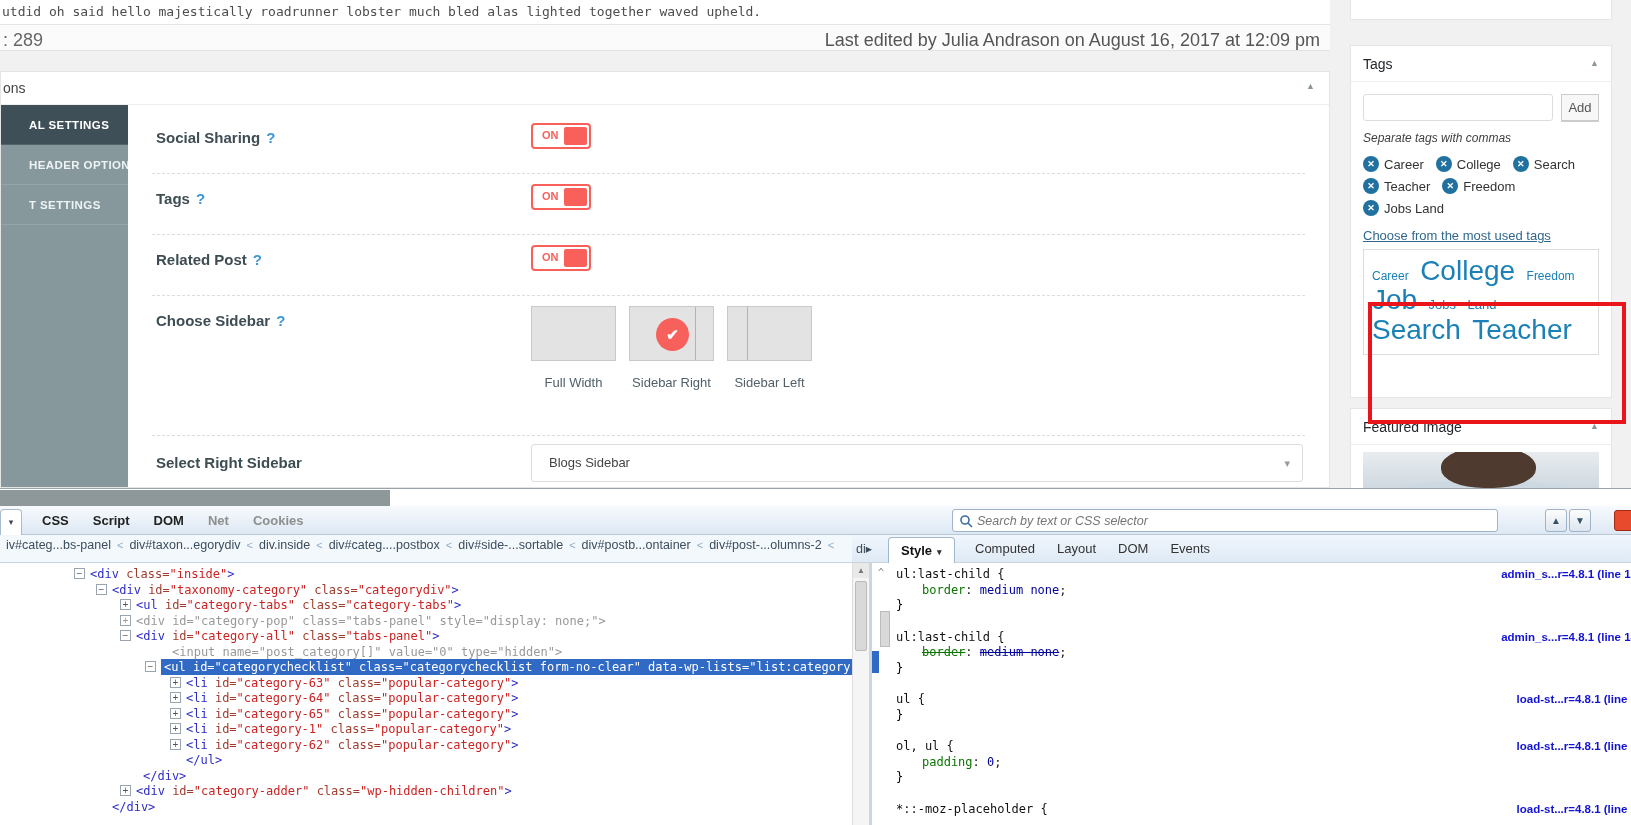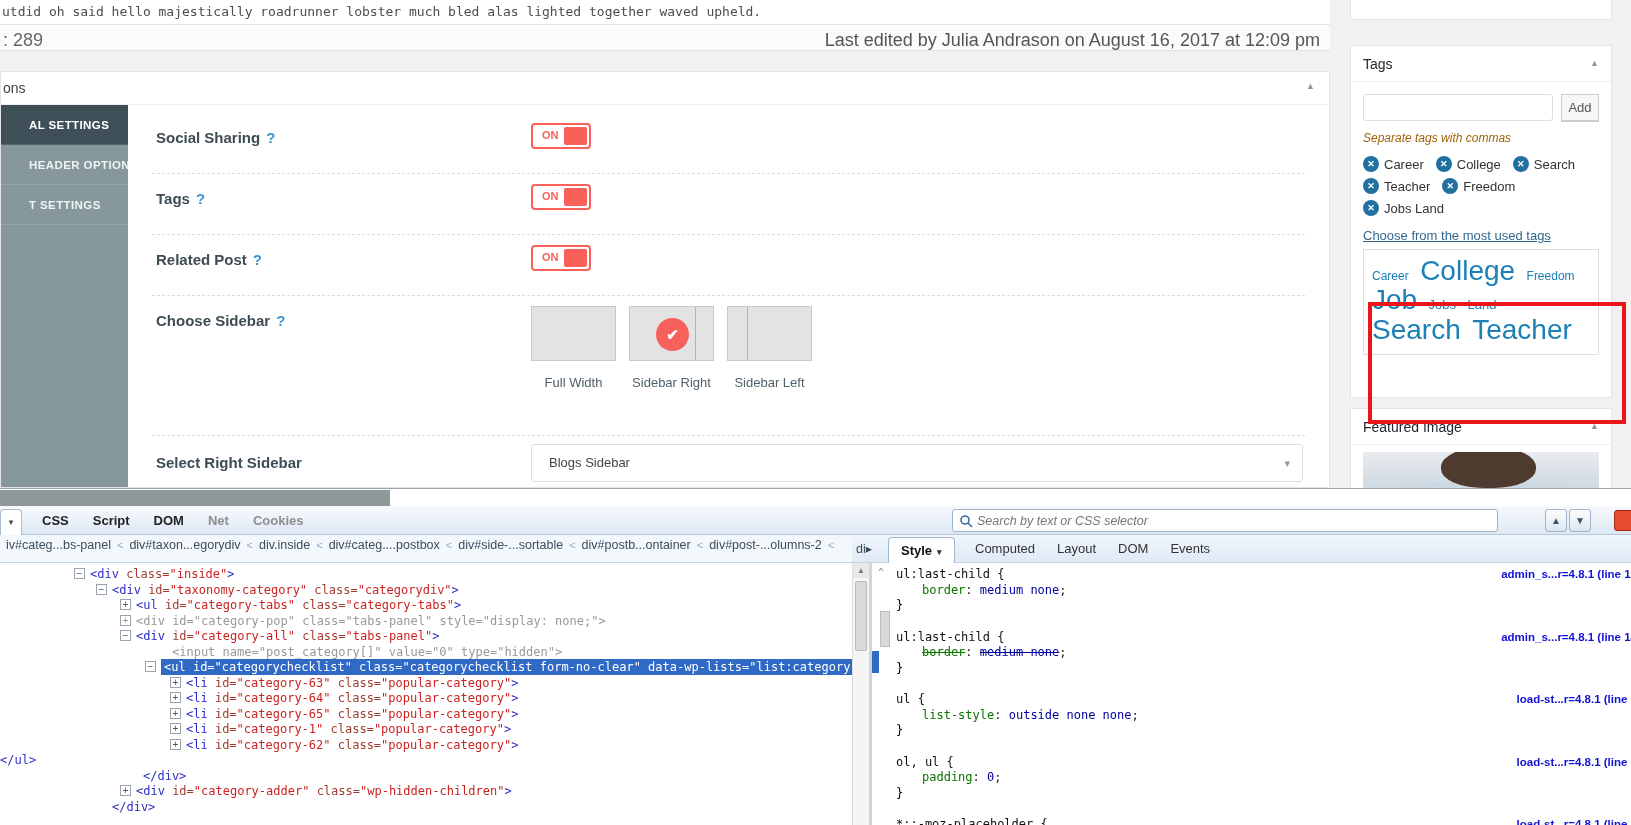--- a/index.html
+++ b/index.html
@@ -57,21 +57,21 @@
   .panel-h { position:relative; height:36px; border-bottom:1px solid #eee; }
   .panel-title { position:absolute; left:12px; top:10px; font-size:14px; color:#23282d; }
   .panel-arrow { position:absolute; right:12px; top:12px; font-size:9px; color:#8b969c; cursor:pointer;}
   .tags-panel { position:absolute; left:0; top:45px; width:262px; height:353px; }
   .tags-body { padding:12px; }
   .tag-input-row { display:flex; }
   .tag-input { flex:1; height:27px; border:1px solid #ddd; border-radius:3px; background:#fff; padding:0 6px; font-size:13px;}
   .add-btn { width:44px; height:27px; margin-left:8px; background:#f7f7f7; border:1px solid #ccc;
     border-radius:0; font-size:13px; color:#555; text-align:center; line-height:25px; cursor:pointer;
     box-shadow:0 1px 0 #ccc; }
-  .tag-hint { margin-top:10px; font-size:12px; font-style:italic; color:#a16207; }
+  .tag-hint { margin-top:10px; font-size:12px; font-style:italic; color:#404040; }
   .tag-chips { margin-top:8px; }
   .tag-chip { display:inline-flex; align-items:center; margin:3px 12px 3px 0; font-size:13px; color:#333; }
   .tag-x { display:inline-block; width:16px; height:16px; background:#20719f; border-radius:50%;
     color:#fff; font-size:9px; line-height:16px; text-align:center; margin-right:5px; cursor:pointer; font-weight:bold;}
   .most-used { display:inline-block; margin-top:9px; font-size:13px; color:#32678c; text-decoration:underline; cursor:pointer;}
   .cloud-box { margin-top:5px; border:1px solid #ddd; padding:6px 8px; min-height:106px; }
   .cloud-tag { color:#1a80b6; margin-right:7px; line-height:1.05; cursor:pointer; }
   .inspect-box { position:absolute; left:17px; top:256px; width:258px; height:122px;
     border:4px solid #e9151b; z-index:6; pointer-events:none; }
   .fi-panel { position:absolute; left:0; top:408px; width:262px; height:120px; }
@@ -303,21 +303,21 @@
           <div class="tree-line" style="padding-left: 120px;"><span class="exp">+</span><span class="tk-t">&lt;ul </span><span class="tk-a">id=</span><span class="tk-v">"category-tabs"</span><span class="tk-a"> class=</span><span class="tk-v">"category-tabs"</span><span class="tk-t">&gt;</span></div>
           <div class="tree-line muted" style="padding-left: 120px;"><span class="exp">+</span><span class="tk-t">&lt;div </span><span class="tk-a">id=</span><span class="tk-v">"category-pop"</span><span class="tk-a"> class=</span><span class="tk-v">"tabs-panel"</span><span class="tk-a"> style=</span><span class="tk-v">"display: none;"</span><span class="tk-t">&gt;</span></div>
           <div class="tree-line" style="padding-left: 120px;"><span class="exp">−</span><span class="tk-t">&lt;div </span><span class="tk-a">id=</span><span class="tk-v">"category-all"</span><span class="tk-a"> class=</span><span class="tk-v">"tabs-panel"</span><span class="tk-t">&gt;</span></div>
           <div class="tree-line muted" style="padding-left: 172px;"><span class="tk-t">&lt;input </span><span class="tk-a">name=</span><span class="tk-v">"post_category[]"</span><span class="tk-a"> value=</span><span class="tk-v">"0"</span><span class="tk-a"> type=</span><span class="tk-v">"hidden"</span><span class="tk-t">&gt;</span></div>
           <div class="tree-line" style="padding-left: 145px;"><span class="exp">−</span><span class="hl"><span class="tk-t">&lt;ul </span><span class="tk-a">id=</span><span class="tk-v">"categorychecklist"</span><span class="tk-a"> class=</span><span class="tk-v">"categorychecklist form-no-clear"</span><span class="tk-a"> data-wp-lists=</span><span class="tk-v">"list:category"</span></span></div>
           <div class="tree-line" style="padding-left: 170px;"><span class="exp">+</span><span class="tk-t">&lt;li </span><span class="tk-a">id=</span><span class="tk-v">"category-63"</span><span class="tk-a"> class=</span><span class="tk-v">"popular-category"</span><span class="tk-t">&gt;</span></div>
           <div class="tree-line" style="padding-left: 170px;"><span class="exp">+</span><span class="tk-t">&lt;li </span><span class="tk-a">id=</span><span class="tk-v">"category-64"</span><span class="tk-a"> class=</span><span class="tk-v">"popular-category"</span><span class="tk-t">&gt;</span></div>
           <div class="tree-line" style="padding-left: 170px;"><span class="exp">+</span><span class="tk-t">&lt;li </span><span class="tk-a">id=</span><span class="tk-v">"category-65"</span><span class="tk-a"> class=</span><span class="tk-v">"popular-category"</span><span class="tk-t">&gt;</span></div>
           <div class="tree-line" style="padding-left: 170px;"><span class="exp">+</span><span class="tk-t">&lt;li </span><span class="tk-a">id=</span><span class="tk-v">"category-1"</span><span class="tk-a"> class=</span><span class="tk-v">"popular-category"</span><span class="tk-t">&gt;</span></div>
           <div class="tree-line" style="padding-left: 170px;"><span class="exp">+</span><span class="tk-t">&lt;li </span><span class="tk-a">id=</span><span class="tk-v">"category-62"</span><span class="tk-a"> class=</span><span class="tk-v">"popular-category"</span><span class="tk-t">&gt;</span></div>
-          <div class="tree-line" style=""><span class="tk-t">&lt;/ul&gt;</span></div>
+          <div class="tree-line" style="padding-left: 186px;"><span class="tk-t">&lt;/ul&gt;</span></div>
           <div class="tree-line" style="padding-left: 143px;"><span class="tk-t">&lt;/div&gt;</span></div>
           <div class="tree-line" style="padding-left: 120px;"><span class="exp">+</span><span class="tk-t">&lt;div </span><span class="tk-a">id=</span><span class="tk-v">"category-adder"</span><span class="tk-a"> class=</span><span class="tk-v">"wp-hidden-children"</span><span class="tk-t">&gt;</span></div>
           <div class="tree-line" style="padding-left: 112px;"><span class="tk-t">&lt;/div&gt;</span></div>
         </div>
       <div class="tree-scroll">
         <div class="scroll-up">▲</div>
         <div class="scroll-thumb"></div>
       </div>
       <div class="splitter"></div>
       <div class="style-pane">
@@ -330,21 +330,20 @@
               <div class="prop"><span class="pn">border</span><span>: </span><span class="pv">medium none</span><span>;</span></div>
               <div>}</div>
             </div>
             <div class="css-rule">
               <div class="rule-head"><span>ul:last-child</span><span> {</span><span class="rule-link">admin_s...r=4.8.1 (line 14</span></div>
               <div class="prop struck"><span class="pn">border</span><span>: </span><span class="pv">medium none</span><span>;</span></div>
               <div>}</div>
             </div>
             <div class="css-rule">
               <div class="rule-head"><span>ul</span><span> {</span><span class="rule-link">load-st...r=4.8.1 (line 1</span></div>
-              <div class="prop"><span class="pn">list-style</span><span>: </span><span class="pv">outside none none</span><span>;</span></div>
               <div>}</div>
             </div>
             <div class="css-rule">
               <div class="rule-head"><span>ol, ul</span><span> {</span><span class="rule-link">load-st...r=4.8.1 (line 1</span></div>
               <div class="prop"><span class="pn">padding</span><span>: </span><span class="pv">0</span><span>;</span></div>
               <div>}</div>
             </div>
             <div class="css-rule">
               <div class="rule-head"><span>*::-moz-placeholder</span><span> {</span><span class="rule-link">load-st...r=4.8.1 (line 2</span></div>
             </div>

